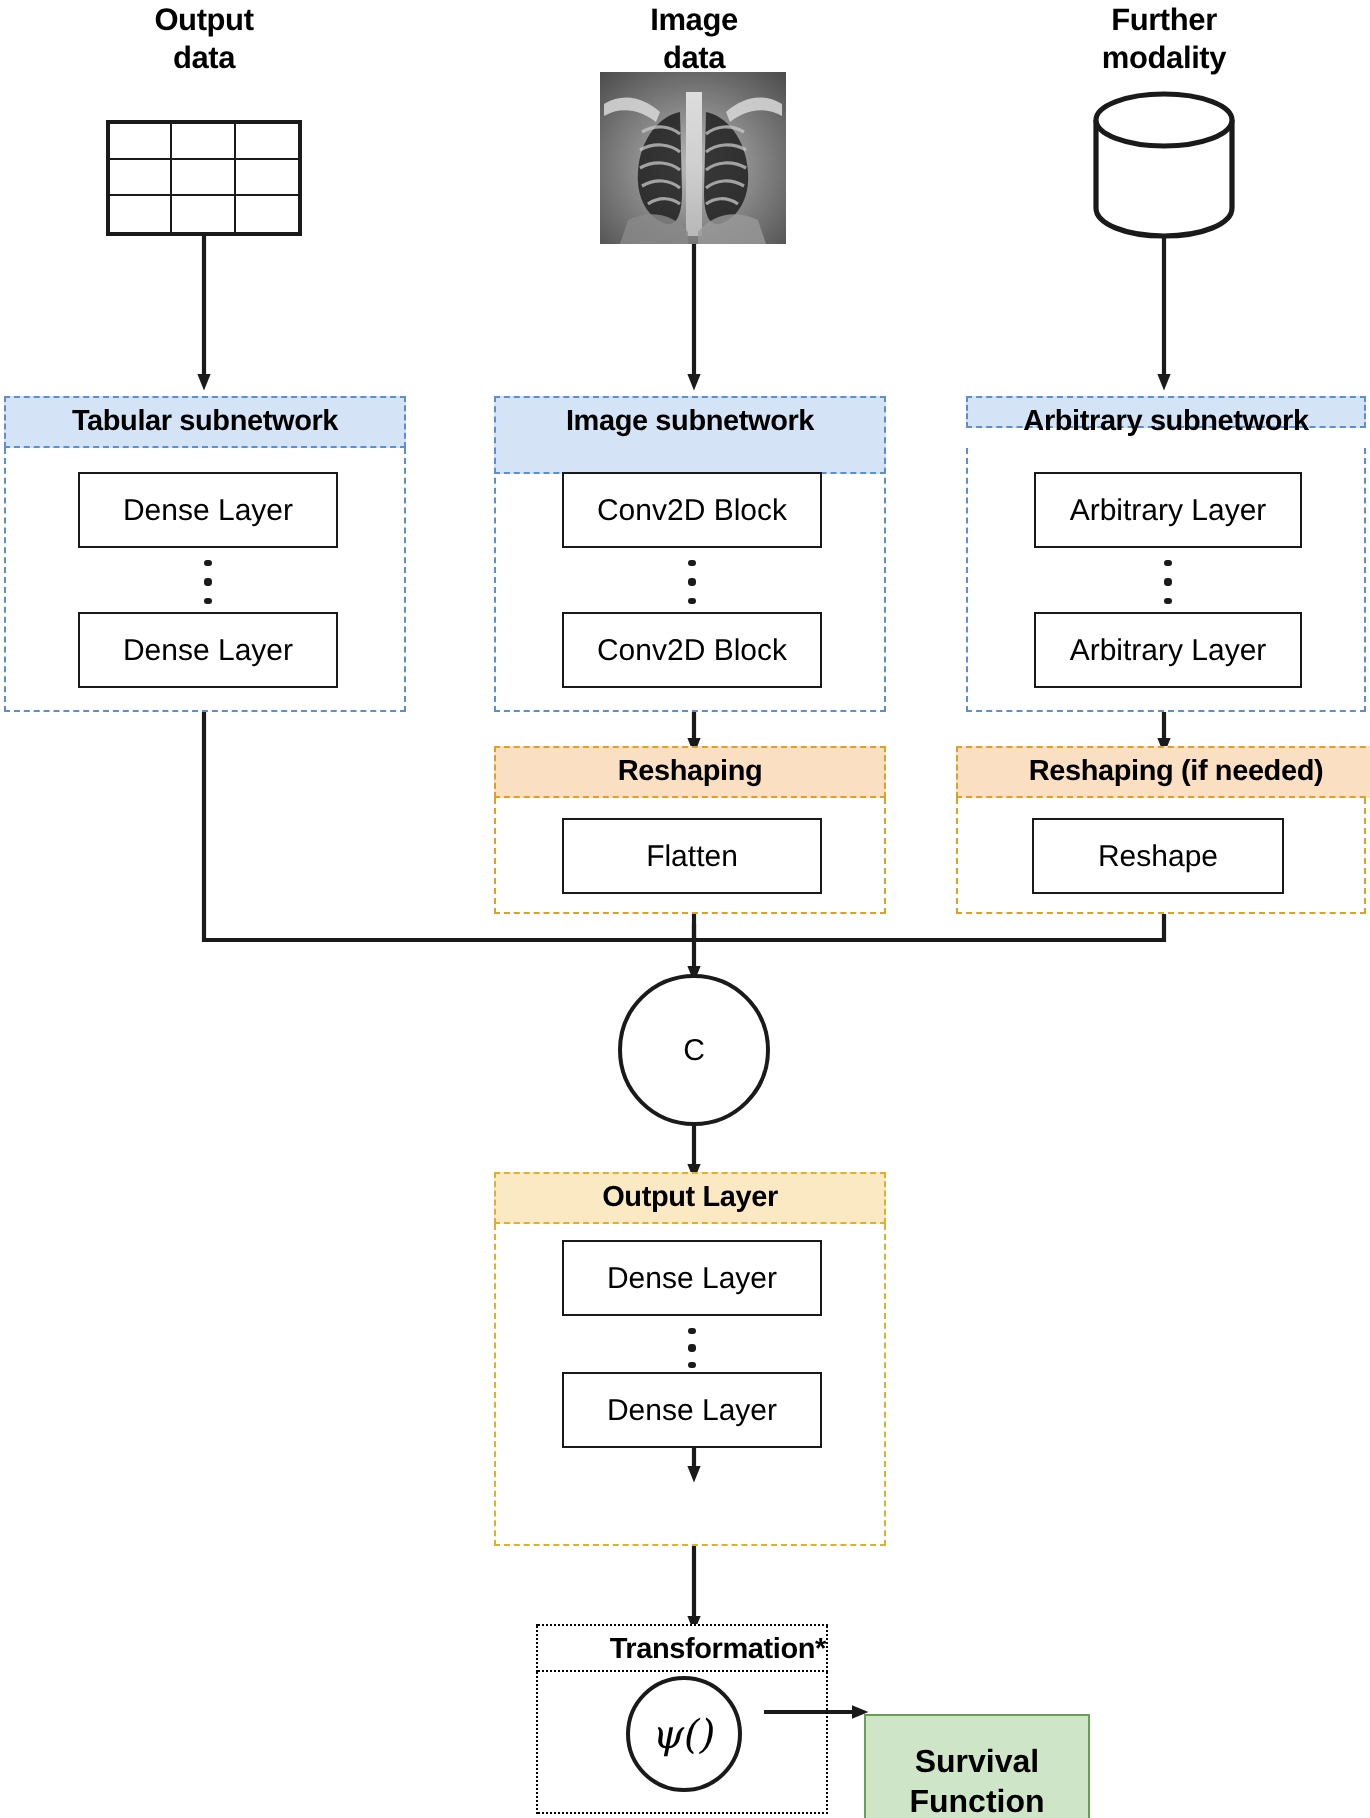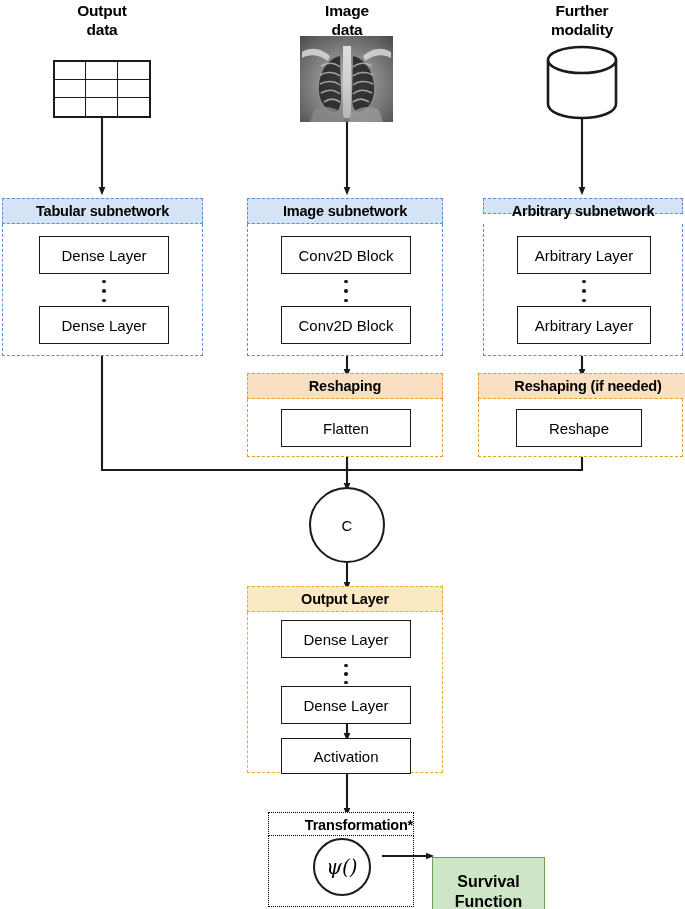--- a/index.html
+++ b/index.html
@@ -247,21 +247,21 @@
   <div class="abs blue-body" style="left:2px; top:224px; width:201px; height:132px;">
     <div class="abs layer-box" style="left:36px; top:12px; width:130px; height:38px;">Dense Layer</div>
     <div class="abs vdots" style="left:63px; top:56px; width:76px; height:22px;">
         <i></i>
         <i></i>
         <i></i>
       </div>
     <div class="abs layer-box" style="left:36px; top:82px; width:130px; height:38px;">Dense Layer</div>
   </div>
 
-  <div class="abs blue-head sect-head" style="left:247px; top:198px; width:196px; height:26px;">Image subnetwork</div>
+  <div class="abs blue-head sect-head" style="left:247px; top:198px; width:196px; height:39px;">Image subnetwork</div>
   <div class="abs blue-body" style="left:247px; top:224px; width:196px; height:132px;">
     <div class="abs layer-box" style="left:33px; top:12px; width:130px; height:38px;">Conv2D Block</div>
     <div class="abs vdots" style="left:60px; top:56px; width:76px; height:22px;">
         <i></i>
         <i></i>
         <i></i>
       </div>
     <div class="abs layer-box" style="left:33px; top:82px; width:130px; height:38px;">Conv2D Block</div>
   </div>
 
@@ -290,21 +290,20 @@
 
   <div class="abs cream-head sect-head" style="left:247px; top:586px; width:196px; height:26px;">Output Layer</div>
   <div class="abs cream-body" style="left:247px; top:612px; width:196px; height:161px;">
     <div class="abs layer-box" style="left:33px; top:8px; width:130px; height:38px;">Dense Layer</div>
     <div class="abs vdots" style="left:60px; top:52px; width:76px; height:20px;">
         <i></i>
         <i></i>
         <i></i>
       </div>
     <div class="abs layer-box" style="left:33px; top:74px; width:130px; height:38px;">Dense Layer</div>
-    <div class="abs layer-box" style="left:33px; top:126px; width:130px; height:36px;">Activation</div>
   </div>
 
   <div class="abs dotted-head sect-head" style="left:268px; top:812px; width:146px; height:24px; text-align:right; padding-left:3px;">Transformation*</div>
   <div class="abs dotted-body" style="left:268px; top:836px; width:146px; height:71px;">
     <div class="abs psi-circle" style="left:44px; top:2px; width:58px; height:58px;">ψ()</div>
   </div>
 
   <div class="abs survival" style="left:432px; top:821px; width:113px; height:70px;">
     <div>
       <div>Survival</div>

